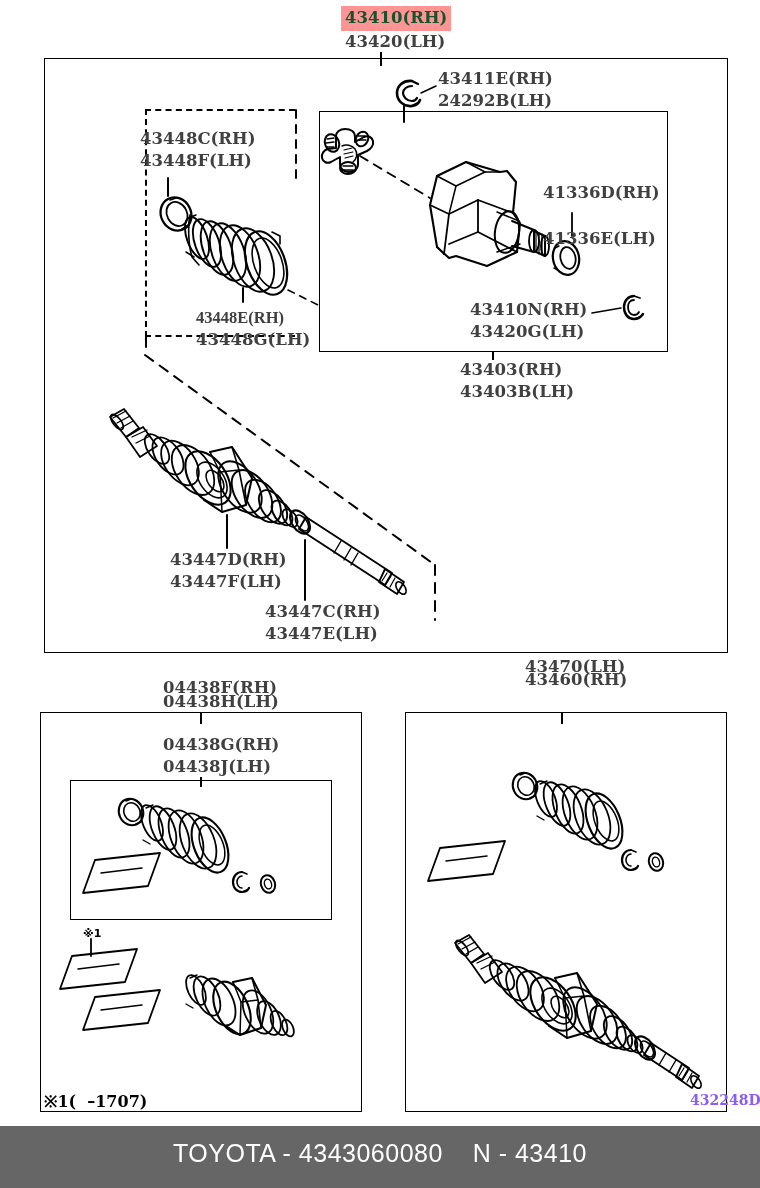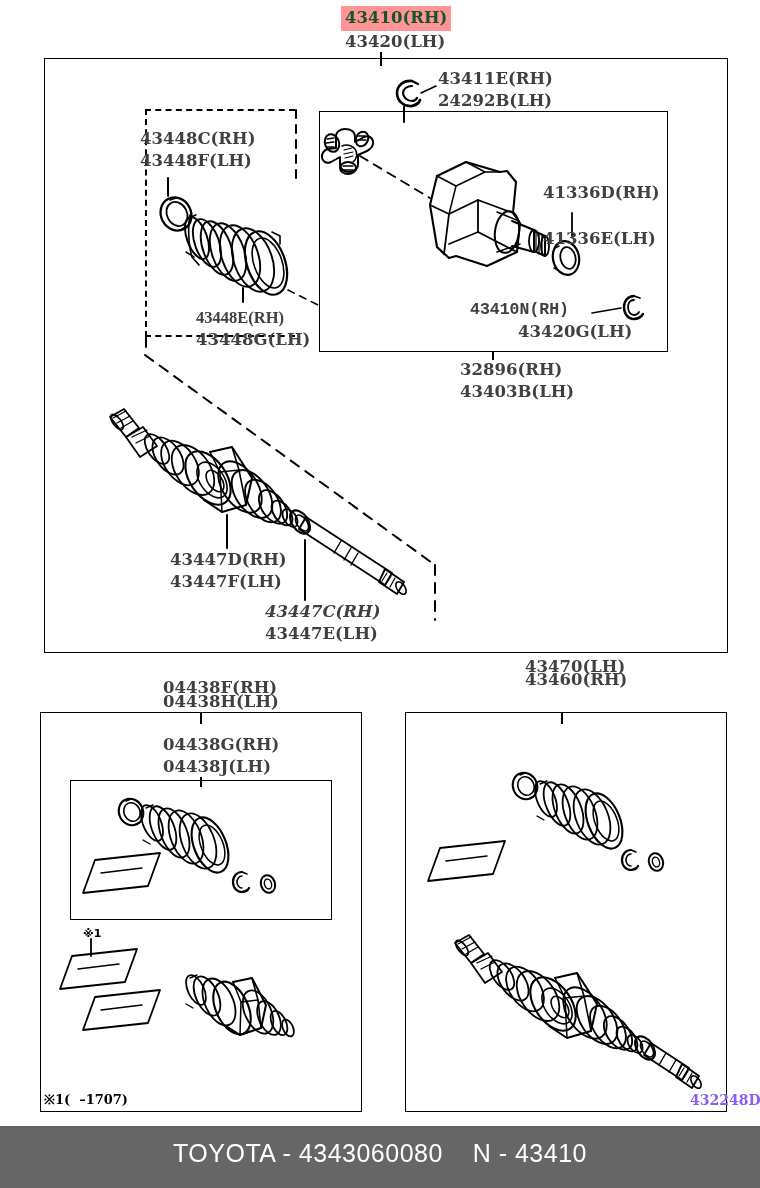--- a/index.html
+++ b/index.html
@@ -49,21 +49,21 @@
   .footertext{
     position:absolute;left:0;bottom:0;width:760px;height:70px;
     display:flex;align-items:center;justify-content:center;
     font-family:"Liberation Sans","DejaVu Sans",sans-serif;
     font-size:25px;color:#ffffff;letter-spacing:0.5px;
     white-space:pre;
   }
   .smalltxt{
     position:absolute;
     font-family:"DejaVu Serif","Liberation Serif",serif;
-    font-weight:bold;font-size:13px;white-space:pre;color:#000;
+    font-weight:bold;font-size:16px;white-space:pre;color:#000;
   }
   .diagid{
     position:absolute;
     font-family:"DejaVu Serif","Liberation Serif",serif;
     font-weight:bold;font-size:14px;white-space:pre;color:#8b5cf6;
   }
   .marker{
     position:absolute;
     font-family:"DejaVu Sans","Liberation Sans",sans-serif;
     font-weight:bold;font-size:11px;white-space:pre;color:#000;
@@ -236,31 +236,31 @@
 
 <div class="lbl" style="left:140px;top:128px;">43448C(RH)</div>
 <div class="lbl" style="left:140px;top:150px;">43448F(LH)</div>
 
 <div class="lbl" style="left:543px;top:182px;">41336D(RH)</div>
 <div class="lbl" style="left:543px;top:204px;margin-top:24px;">41336E(LH)</div>
 
 <div class="lbl" style="left:196px;top:307px;font-family:Liberation Serif, serif;">43448E(RH)</div>
 <div class="lbl" style="left:196px;top:329px;">43448G(LH)</div>
 
-<div class="lbl" style="left:470px;top:299px;font-family:Liberation Mono, monospace;">43410N(RH)</div>
-<div class="lbl" style="left:470px;top:321px;margin-left:48px;">43420G(LH)</div>
-
-<div class="lbl" style="left:460px;top:359px;">32896(RH)</div>
+<div class="lbl" style="left:470px;top:299px;">43410N(RH)</div>
+<div class="lbl" style="left:470px;top:321px;">43420G(LH)</div>
+
+<div class="lbl" style="left:460px;top:359px;">43403(RH)</div>
 <div class="lbl" style="left:460px;top:381px;">43403B(LH)</div>
 <div class="leader vline" style="left:492px;top:352px;height:8px;"></div>
 
 <div class="lbl" style="left:170px;top:549px;">43447D(RH)</div>
 <div class="lbl" style="left:170px;top:571px;">43447F(LH)</div>
 
-<div class="lbl" style="left:265px;top:601px;font-style:italic;">43447C(RH)</div>
+<div class="lbl" style="left:265px;top:601px;">43447C(RH)</div>
 <div class="lbl" style="left:265px;top:623px;">43447E(LH)</div>
 
 <div class="lbl" style="left:163px;top:669px;margin-top:8px;">04438F(RH)</div>
 <div class="lbl" style="left:163px;top:691px;text-align:right;">04438H(LH)</div>
 <div class="leader vline" style="left:200px;top:712px;height:12px;"></div>
 
 <div class="box" style="left:40px;top:712px;width:322px;height:400px;"></div>
 
 <div class="lbl" style="left:163px;top:734px;text-align:right;">04438G(RH)</div>
 <div class="lbl" style="left:163px;top:756px;">04438J(LH)</div>

